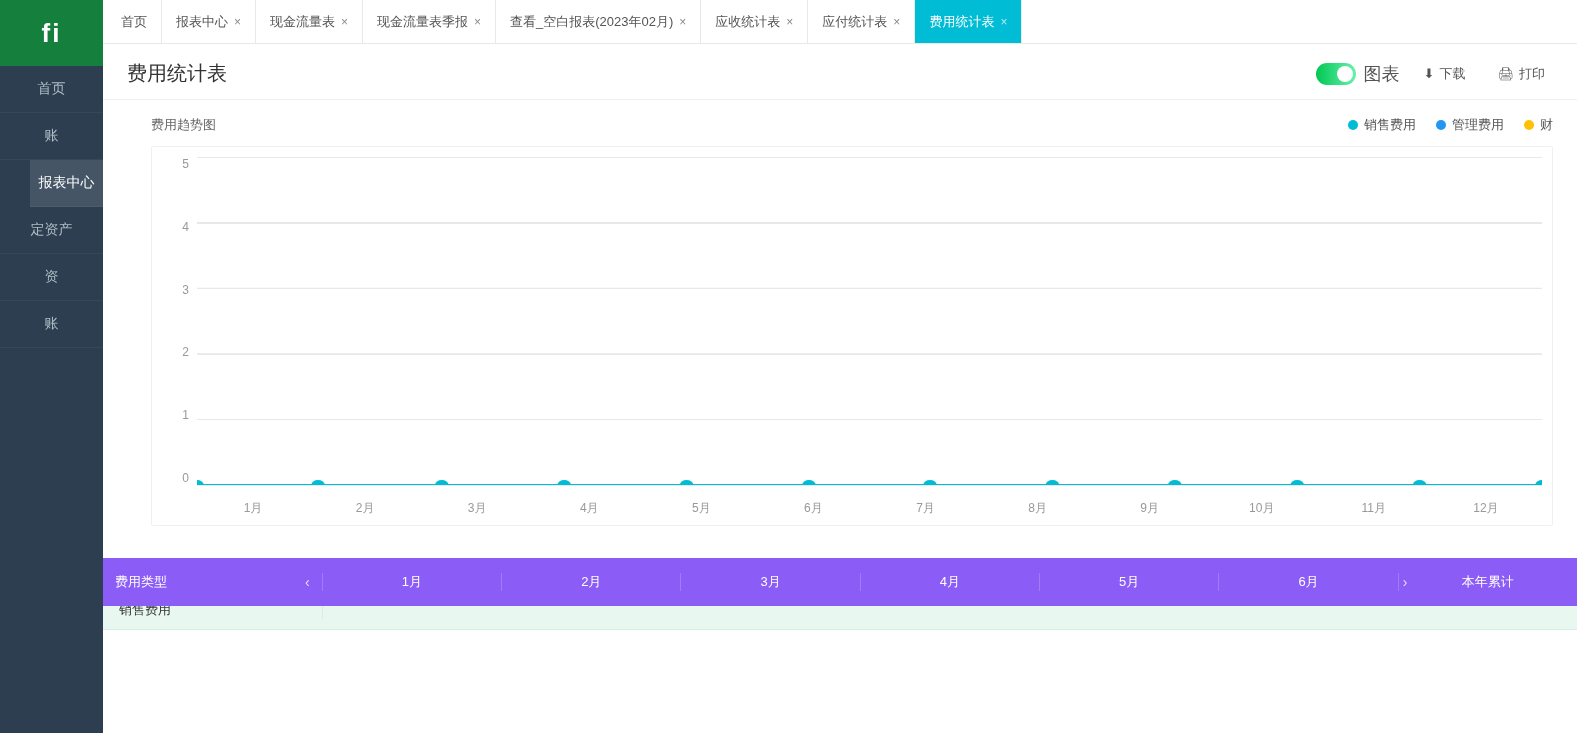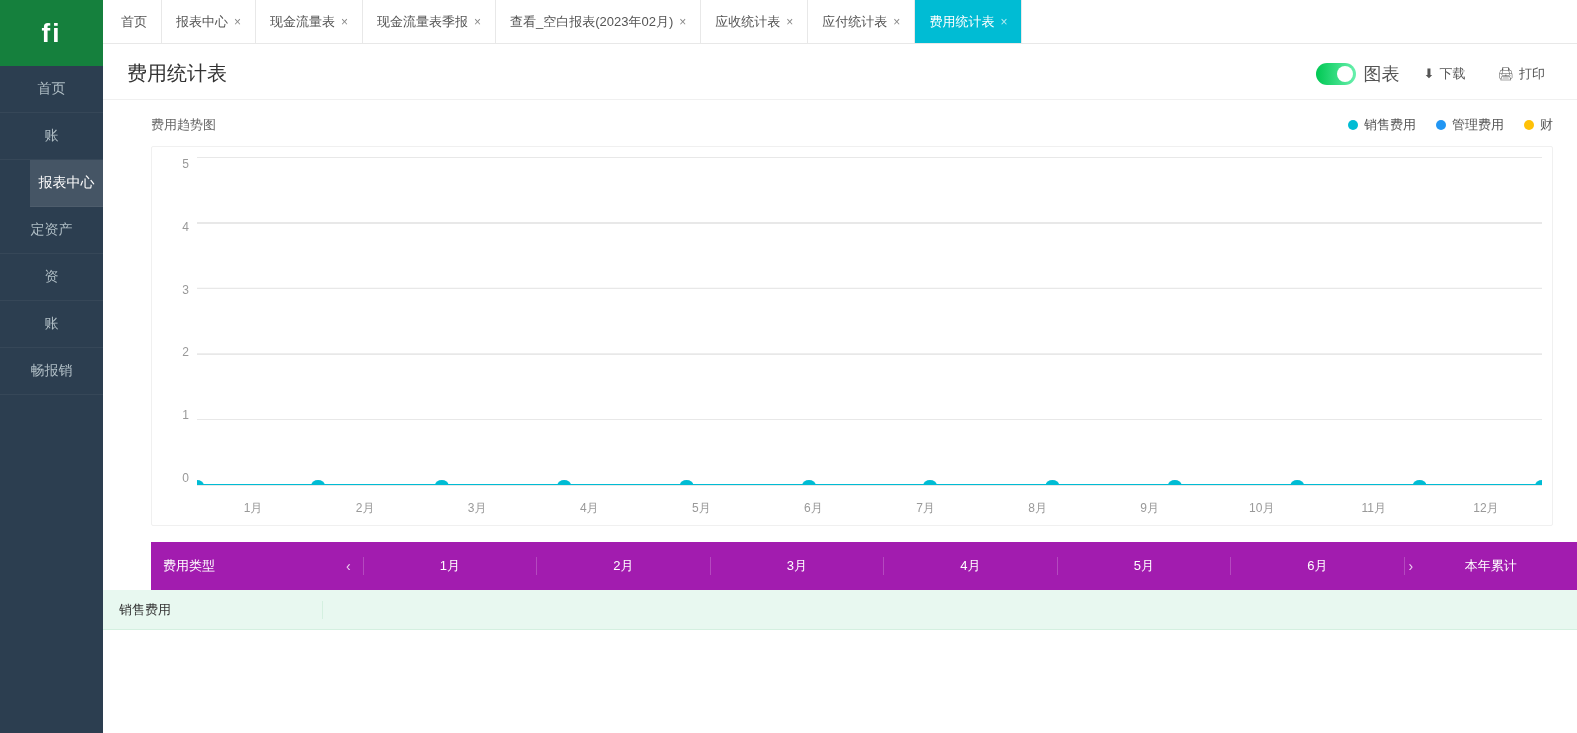--- a/index.html
+++ b/index.html
@@ -274,29 +274,28 @@
     }
 
     
     .table-section {
       flex: 1;
       overflow: auto;
     }
 
     .table-header {
       display: flex;
-      background: #a21caf;
+      background: #8b5cf6;
       color: white;
       font-size: 13px;
       height: 48px;
       align-items: center;
       position: sticky;
-      top: 0;
+      top: 16px;
       z-index: 10;
-      margin-left: 48px;
     }
 
     .th-cell {
       flex: 1;
       text-align: center;
       padding: 0 8px;
       display: flex;
       align-items: center;
       justify-content: center;
       border-right: 1px solid rgba(255,255,255,0.2);
@@ -362,23 +361,20 @@
       <span>报表中心</span>
     </div>
     <div class="sidebar-item">
       <span>定资产</span>
     </div>
     <div class="sidebar-item">
       <span>资</span>
     </div>
     <div class="sidebar-item">
       <span>账</span>
-    </div>
-    <div class="sidebar-item">
-      <span>畅报销</span>
     </div>
   </div>
 
   <div class="main-area">
 
     <div class="tab-bar">
       <div class="tab">
         <span>首页</span>
       </div>
       <div class="tab">

